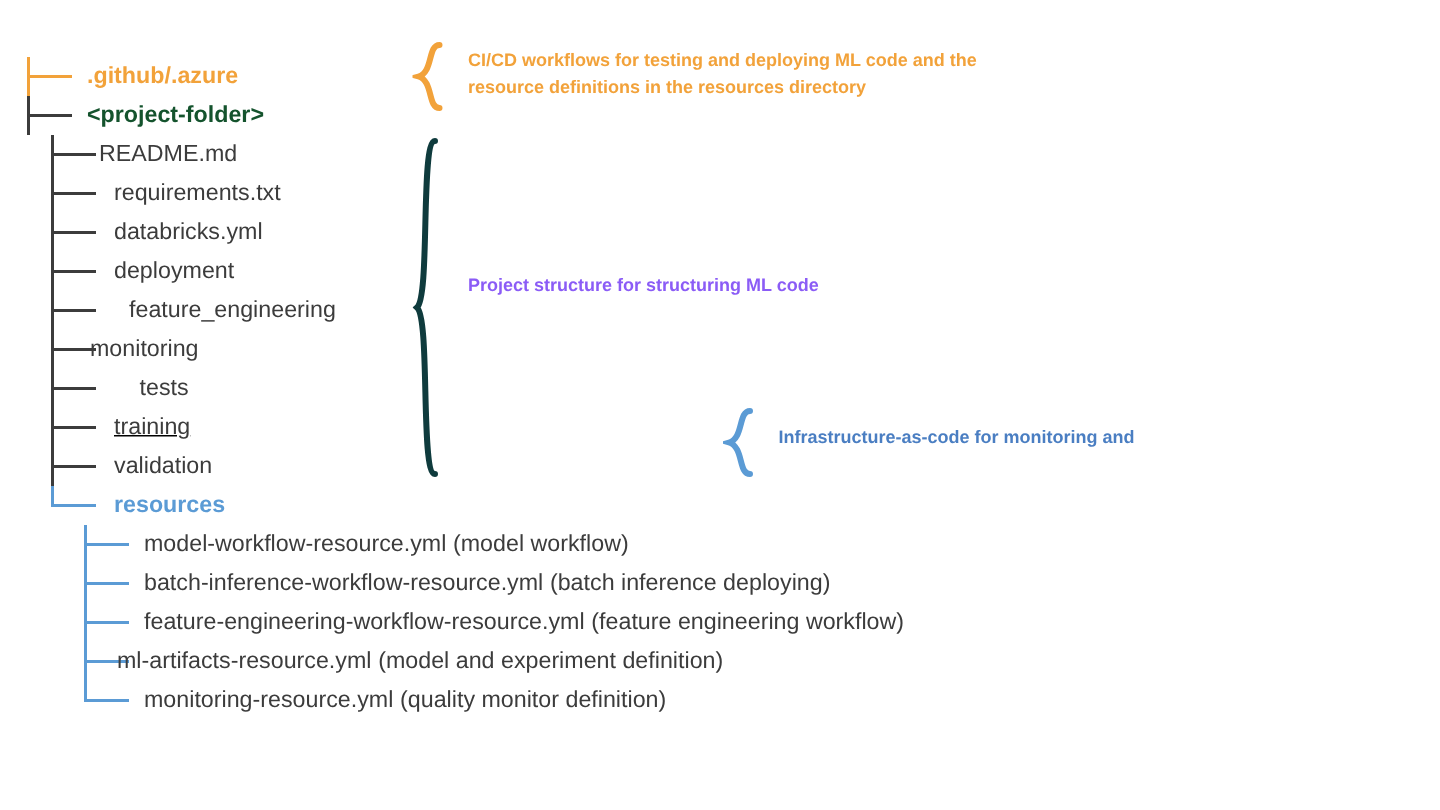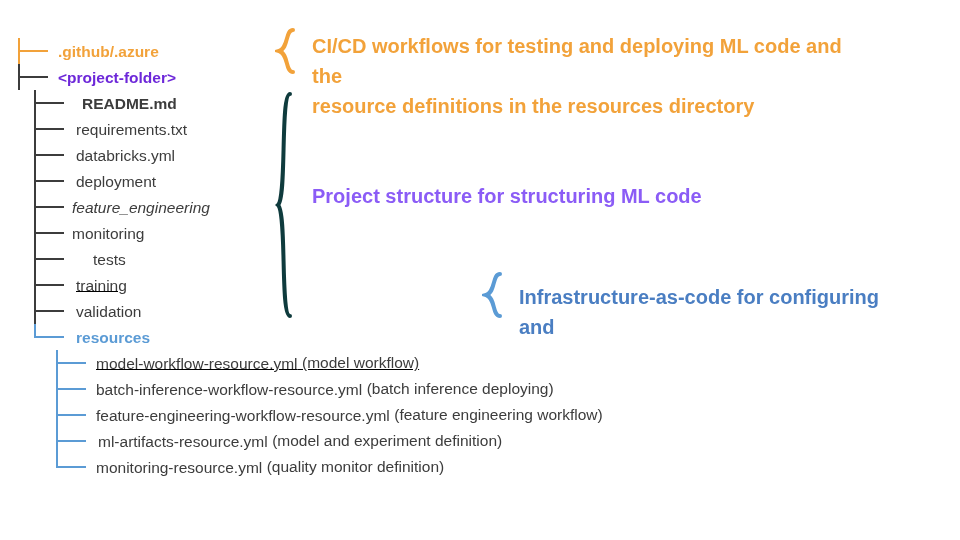--- a/index.html
+++ b/index.html
@@ -33,21 +33,21 @@
     line-height: 26px;
     white-space: nowrap;
   }
   .row .label {
     font-size: 15.5px;
     color: #3c3c3c;
     vertical-align: middle;
   }
   .row.bold .label {
     font-weight: bold;
-    color: #6d28d9;
+    color: #14532d;
   }
   .row.orange .label {
     color: #f2a23a;
     font-weight: bold;
   }
   .row.blue .label {
     color: #5b9bd5;
     font-weight: bold;
     margin-top: 40px;
   }
@@ -95,21 +95,21 @@
   
   .brace {
     position: absolute;
     font-weight: 300;
   }
   .brace svg { display: block; }
 
   
   .annot {
     position: absolute;
-    font-size: 20px;
+    font-size: 12px;
     font-weight: bold;
     line-height: 1.5;
   }
   .annot.orange { color: #f2a23a; }
   .annot.dark   { color: #8b5cf6; }
   .annot.blue   { color: #4a7ec2; }
 </style>
 </head>
 <body>
 
@@ -135,21 +135,21 @@
       <span class="text-wrap" style="left:40px;">
         <span class="label">&lt;project-folder&gt;</span>
       </span>
     </div>
 
     <div class="row" style="top:52px;position:absolute;left:0;">
       <span class="conn" style="left:16px;">
         <span class="vert"></span>
           <span class="horiz"></span>
       </span>
-      <span class="text-wrap" style="left:64px;font-weight:bold;">
+      <span class="text-wrap" style="left:48px;">
         <span class="label">README.md</span>
       </span>
     </div>
 
     <div class="row" style="top:78px;position:absolute;left:0;">
       <span class="conn" style="left:16px;">
         <span class="vert"></span>
           <span class="horiz"></span>
       </span>
       <span class="text-wrap" style="left:58px;text-align:center;">
@@ -175,31 +175,31 @@
       <span class="text-wrap" style="left:58px;">
         <span class="label">deployment</span>
       </span>
     </div>
 
     <div class="row" style="top:156px;position:absolute;left:0;">
       <span class="conn" style="left:16px;">
         <span class="vert"></span>
           <span class="horiz"></span>
       </span>
-      <span class="text-wrap" style="left:54px;font-style:italic;">
+      <span class="text-wrap" style="left:68px;">
         <span class="label">feature_engineering</span>
       </span>
     </div>
 
     <div class="row" style="top:182px;position:absolute;left:0;">
       <span class="conn" style="left:16px;">
         <span class="vert"></span>
           <span class="horiz"></span>
       </span>
-      <span class="text-wrap" style="left:54px;text-align:center;">
+      <span class="text-wrap" style="left:42px;text-align:center;">
         <span class="label">monitoring</span>
       </span>
     </div>
 
     <div class="row" style="top:208px;position:absolute;left:0;">
       <span class="conn" style="left:16px;">
         <span class="vert"></span>
           <span class="horiz"></span>
       </span>
       <span class="text-wrap" style="left:75px;">
@@ -235,21 +235,21 @@
       <span class="text-wrap" style="left:58px;">
         <span class="label">resources</span>
       </span>
     </div>
 
     <div class="row" style="top:312px;position:absolute;left:0;">
       <span class="conn sub" style="left:38px;">
         <span class="vert"></span>
           <span class="horiz"></span>
       </span>
-      <span class="text-wrap" style="left:78px;text-decoration:underline;">
+      <span class="text-wrap" style="left:78px;">
         <span class="label">model-workflow-resource.yml</span>
         <span class="paren">(model workflow)</span>
       </span>
     </div>
 
     <div class="row" style="top:338px;position:absolute;left:0;">
       <span class="conn sub" style="left:38px;">
         <span class="vert"></span>
           <span class="horiz"></span>
       </span>
@@ -268,21 +268,21 @@
         <span class="label">feature-engineering-workflow-resource.yml</span>
         <span class="paren">(feature engineering workflow)</span>
       </span>
     </div>
 
     <div class="row" style="top:390px;position:absolute;left:0;">
       <span class="conn sub" style="left:38px;">
         <span class="vert"></span>
           <span class="horiz"></span>
       </span>
-      <span class="text-wrap" style="left:80px;">
+      <span class="text-wrap" style="left:60px;">
         <span class="label">ml-artifacts-resource.yml</span>
         <span class="paren">(model and experiment definition)</span>
       </span>
     </div>
 
     <div class="row" style="top:416px;position:absolute;left:0;">
       <span class="conn sub" style="left:38px;">
         <span class="vert half"></span>
           <span class="horiz"></span>
       </span>
@@ -315,16 +315,16 @@
   <div class="annot orange" style="left:312px; top:31px; width:560px;">
     <div>CI/CD workflows for testing and deploying ML code and the</div>
     <div>resource definitions in the resources directory</div>
   </div>
 
   <div class="annot dark" style="left:312px; top:181px; width:420px;">
     <div>Project structure for structuring ML code</div>
   </div>
 
   <div class="annot blue" style="left:519px; top:282px; width:400px;">
-    <div>Infrastructure-as-code for configuring and</div>
+    <div>Infrastructure-as-code for monitoring and</div>
   </div>
 
 </div>
 
 </body></html>

